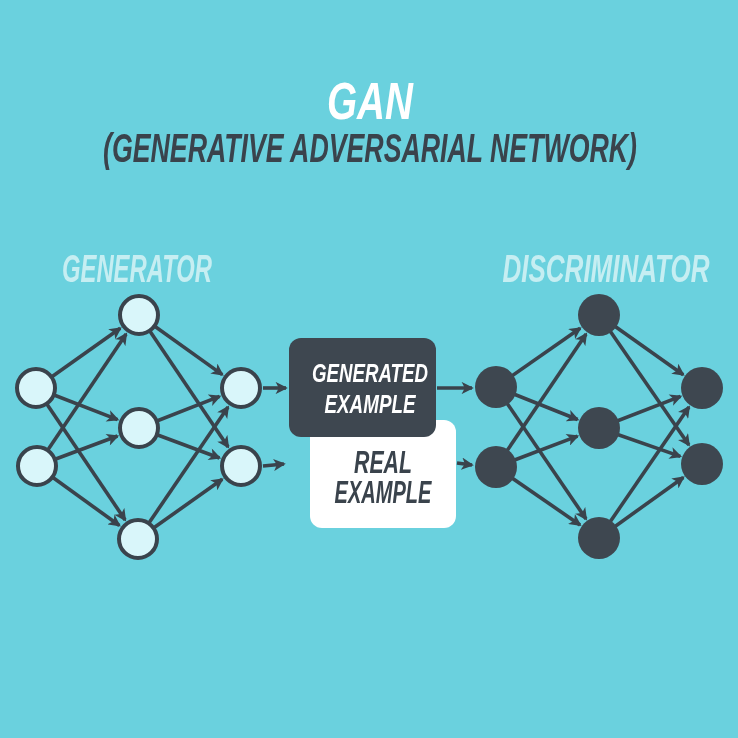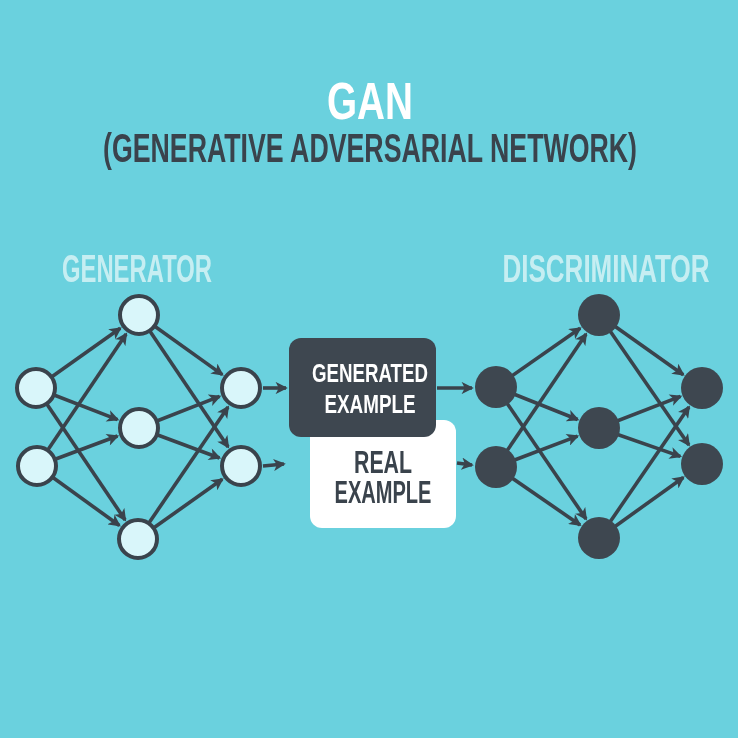--- a/index.html
+++ b/index.html
@@ -1,21 +1,21 @@
 <!DOCTYPE html>
 <html style="--background: #6AD1DE; --dark: #3A434C; --panel_dark: #3E4750; --node_light: #D9F6FA; --label_cyan: #C6EEF2; --white: #FFFFFF;"><head>
 <meta charset="utf-8">
 <style>
   html,body{margin:0;padding:0;}
   body{
     width:738px;height:738px;overflow:hidden;
     background:var(--background);
     font-family:"Liberation Sans", sans-serif;
   }
-  #stage{position:relative;width:738px;height:738px;}
+  #stage{position:relative;width:738px;height:738px;font-style:italic;}
   svg{position:absolute;left:0;top:0;display:block;}
   text{
     font-family:"Liberation Sans", sans-serif;
     font-weight:700;
     text-anchor:middle;
   }
   .bg-rect{fill:var(--background);}
   .edge{stroke:var(--dark);stroke-width:3.6;fill:none;}
   .node-light{fill:var(--node_light);stroke:var(--dark);stroke-width:4;}
   .node-dark{fill:var(--panel_dark);}

